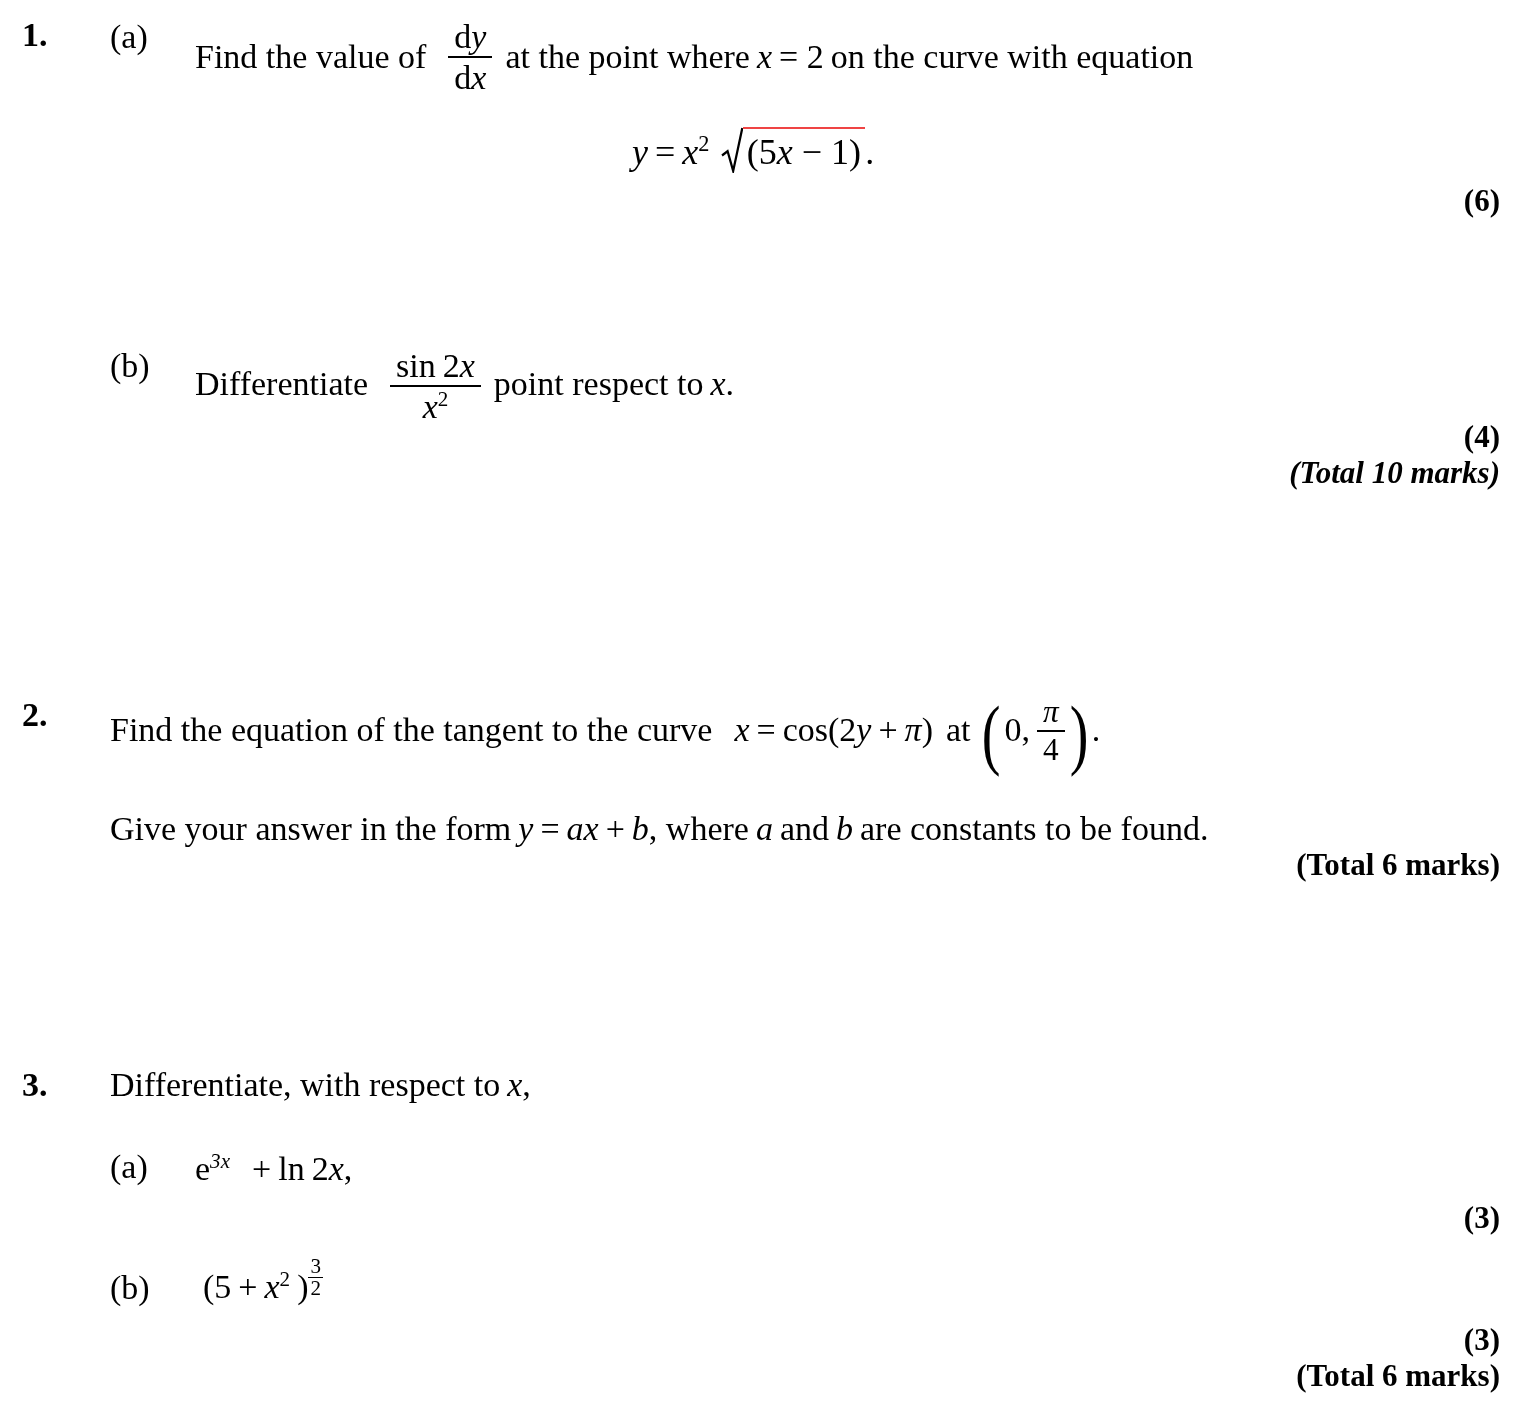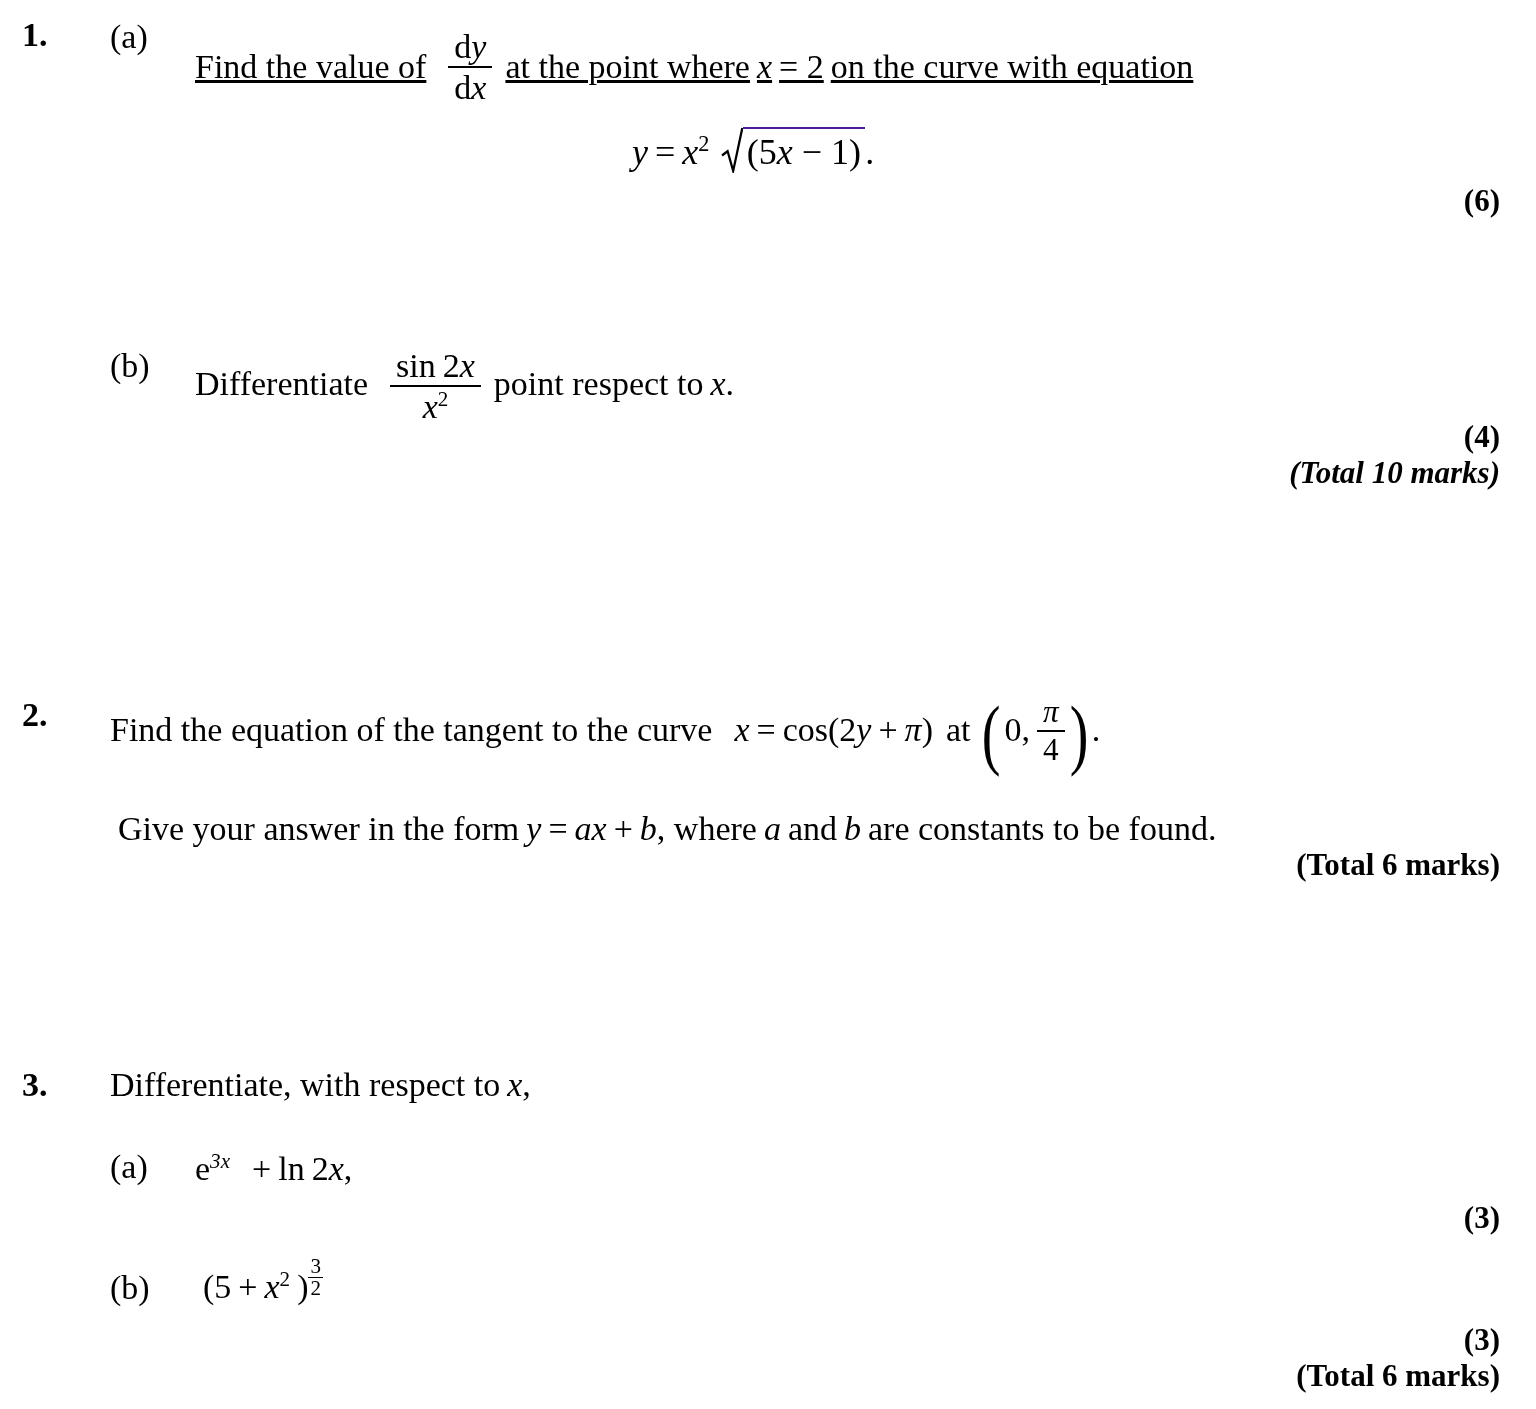--- a/index.html
+++ b/index.html
@@ -96,21 +96,21 @@
 
   
   .sqrt {
     display: inline-block;
     position: relative;
     padding-left: 0.62em;
     margin-left: 0.12em;
   }
   .sqrt > .radicand {
     display: inline-block;
-    border-top: 2px solid #4c1d95;
+    border-top: 2px solid #ef4444;
     padding: 0.06em 0.12em 0 0.10em;
     text-align: center;
   }
   .sqrt > .tick {
     position: absolute;
     left: 0;
     top: 0;
     width: 0.62em;
     height: 100%;
   }
@@ -142,21 +142,21 @@
 </style>
 </head>
 <body>
 
 <div class="page">
 
   <div class="abs qnum" style="left:22px; top:18px;">1.</div>
 
   <div class="abs part" style="left:110px; top:20px;">(a)</div>
 
-  <div class="abs body-text" style="left:195px; top:32px;text-decoration:underline;">
+  <div class="abs body-text" style="left:195px; top:22px;">
     <span>Find the value of</span><span class="sp-l"></span><span class="frac math" style="top:-3px;">
       <span class="num"><span class="rm">d</span><span class="it">y</span></span>
       <span class="den"><span class="rm">d</span><span class="it">x</span></span>
     </span><span class="sp-m"></span><span>at the point where</span><span class="sp-s"></span><span class="it">x</span><span class="sp-s"></span><span>= 2</span><span class="sp-s"></span><span>on the curve with equation</span>
   </div>
 
   <div class="abs math" style="left:632px; top:127px; font-size:36px;">
     <span class="it">y</span><span class="sp-s"></span><span>=</span><span class="sp-s"></span><span class="it">x</span><sup class="pw rm">2</sup><span class="sp-s"></span><span class="sqrt">
       <span class="tick">
         <svg viewBox="0 0 22 42" preserveAspectRatio="none">
@@ -192,21 +192,21 @@
       <span class="inner">
         <span>0,</span><span class="sp-s"></span><span class="frac" style="font-size:0.92em;">
           <span class="num"><span class="it">π</span></span>
           <span class="den">4</span>
         </span>
       </span>
       <span class="pright">)</span>
     </span><span>.</span>
   </div>
 
-  <div class="abs body-text" style="left:110px; top:808px;margin-left:8px;">
+  <div class="abs body-text" style="left:110px; top:808px;">
     <span>Give your answer in the form</span><span class="sp-s"></span><span class="math"><span class="it">y</span><span class="sp-s"></span>=<span class="sp-s"></span><span class="it">ax</span><span class="sp-s"></span>+<span class="sp-s"></span><span class="it">b</span></span><span>, where</span><span class="sp-s"></span><span class="it">a</span><span class="sp-s"></span><span>and</span><span class="sp-s"></span><span class="it">b</span><span class="sp-s"></span><span>are constants to be found.</span>
   </div>
 
   <div class="abs marks" style="right:36px; top:845px;">(Total 6 marks)</div>
 
   <div class="abs qnum" style="left:22px; top:1068px;">3.</div>
 
   <div class="abs body-text" style="left:110px; top:1064px;">
     <span>Differentiate, with respect to</span><span class="sp-s"></span><span class="it">x</span><span>,</span>
   </div>

